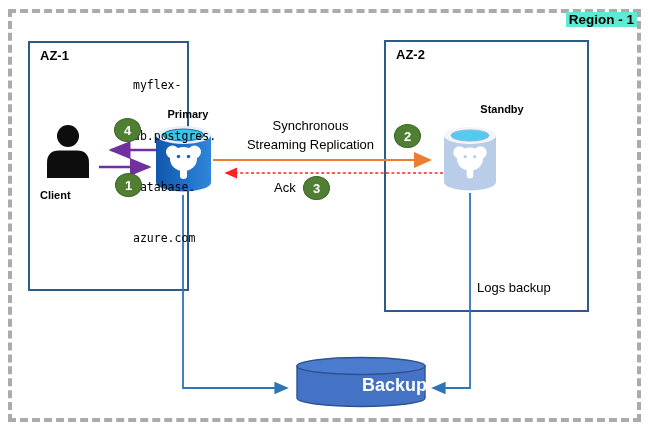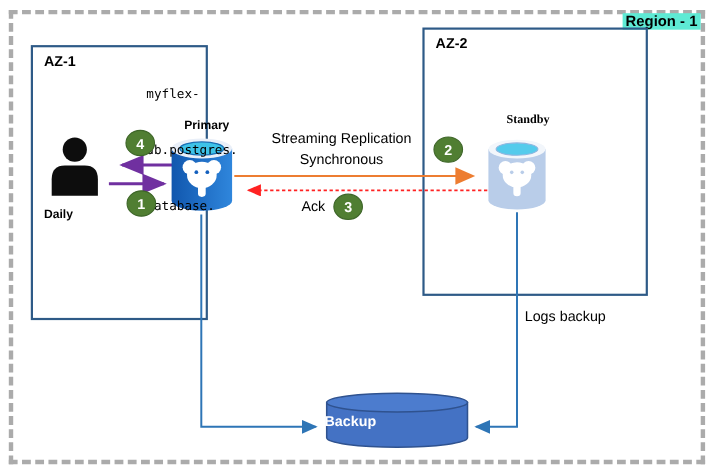--- a/index.html
+++ b/index.html
@@ -3,55 +3,56 @@
 <meta charset="utf-8">
 <style>
   html,body{margin:0;padding:0;background:#fff;}
   .canvas{position:relative;width:649px;height:431px;background:#fff;overflow:hidden;
           font-family:"Liberation Sans",sans-serif;color:#000;}
   .abs{position:absolute;}
   .region-border{left:8px;top:9px;width:633px;height:413px;border:4px dashed #ABABAB;box-sizing:border-box;}
   .region-label{top:12px;right:12px;font-weight:bold;font-size:13.5px;background:#5eead4;padding:0 3px;}
   .az-box{border:2px solid #2E5A87;box-sizing:border-box;background:transparent;}
   .az1-box{left:28px;top:41px;width:161px;height:250px;text-align:right;}
-  .az2-box{left:384px;top:25px;width:205px;height:244px;}
+  .az2-box{left:384px;top:40px;width:205px;height:272px;}
   .az-label{left:10px;top:5px;font-weight:bold;font-size:13px;}
   .hostname{left:133px;top:43px;font-family:"DejaVu Sans Mono","Liberation Mono",monospace;
             font-size:11.5px;line-height:17px;white-space:pre;}
   .bold-label{font-weight:bold;font-size:11px;}
   .plain-label{font-size:13px;}
   .center{text-align:center;}
   .overlay{left:0;top:0;}
   .badge{width:27px;height:24px;border-radius:50%;background:#507E32;border:1.5px solid #3E6629;
          box-sizing:border-box;color:#fff;font-weight:bold;font-size:13px;
          display:flex;align-items:center;justify-content:center;z-index:6;}
   .icon{z-index:4;}
   .lbl{z-index:5;}
-  .backup-label{left:295px;top:375px;width:132px;text-align:left;color:#fff;
-                font-size:13px;font-weight:600;z-index:6;}
+  .backup-label{left:295px;top:375px;width:132px;text-align:right;color:#fff;
+                font-size:18px;font-weight:600;z-index:6;}
 </style>
 </head>
 <body>
 
 <div class="canvas">
 
   <div class="abs region-border"></div>
   <div class="abs region-label">Region - 1</div>
 
   <div class="abs az-box az1-box">
     <div class="abs az-label">AZ-1</div>
   </div>
   <div class="abs az-box az2-box">
     <div class="abs az-label">AZ-2</div>
   </div>
 
   <div class="abs hostname lbl">
     <div>myflex-</div>
     <div>db.postgres.</div>
     <div>database.</div>
+    <div>azure.com</div>
   </div>
 
   <svg class="abs overlay" width="649" height="431" viewBox="0 0 649 431">
     <defs>
       <marker id="mPurple" markerWidth="9" markerHeight="8" refX="7.5" refY="3.5" orient="auto">
         <path d="M0,0 L8.5,3.5 L0,7 Z" fill="#7030A0"></path>
       </marker>
       <marker id="mOrange" markerWidth="10" markerHeight="9" refX="8" refY="4" orient="auto">
         <path d="M0,0 L9,4 L0,8 Z" fill="#ED7D31"></path>
       </marker>
@@ -67,21 +68,21 @@
     <line x1="213" y1="160" x2="430" y2="160" stroke="#ED7D31" stroke-width="2" marker-end="url(#mOrange)"></line>
     <line x1="443" y1="173" x2="226" y2="173" stroke="#FF2222" stroke-width="1.6" stroke-dasharray="3 2.4" marker-end="url(#mRed)"></line>
     <path d="M183,195 L183,388 L287,388" fill="none" stroke="#2E75B6" stroke-width="1.8" marker-end="url(#mBlue)"></path>
     <path d="M470,193 L470,388 L433,388" fill="none" stroke="#2E75B6" stroke-width="1.8" marker-end="url(#mBlue)"></path>
   </svg>
 
   <svg class="abs icon" style="left:44px;top:123px;" width="48" height="56" viewBox="0 0 48 56">
     <circle cx="24" cy="13" r="11" fill="#0d0d0d"></circle>
     <path d="M3,55 L3,40 Q3,27.5 15,27.5 L33,27.5 Q45,27.5 45,40 L45,55 Z" fill="#0d0d0d"></path>
   </svg>
-  <div class="abs bold-label lbl" style="left:40px;top:189px;">Daily</div>
+  <div class="abs bold-label lbl" style="left:40px;top:189px;">Client</div>
 
   <div class="abs bold-label lbl center" style="left:153px;top:108px;width:70px;">Primary</div>
   <svg class="abs icon" style="left:154px;top:124px;" width="59" height="70" viewBox="0 0 59 70">
     <defs>
       <linearGradient id="gradP" x1="0" y1="0" x2="1" y2="0">
         <stop offset="0" stop-color="#1157AE"></stop>
           <stop offset="1" stop-color="#2F86DC"></stop>
       </linearGradient>
     </defs>
     <path d="M2,11 L2,58.5 A27.5,9 0 0 0 57,58.5 L57,11 Z" fill="url(#gradP)"></path>
@@ -90,38 +91,38 @@
     <g transform="translate(29.5,37)">
       <circle cx="-11" cy="-9" r="6.5" fill="#fff"></circle>
       <circle cx="11" cy="-9" r="6.5" fill="#fff"></circle>
       <ellipse cx="0" cy="-2" rx="13.5" ry="12" fill="#fff"></ellipse>
       <path d="M-3.5,8 L-3.5,15 Q-3.5,18 0,18 Q3.5,18 3.5,15 L3.5,8 Z" fill="#fff"></path>
       <circle cx="-5" cy="-4.5" r="1.7" fill="#1460BE"></circle>
       <circle cx="5" cy="-4.5" r="1.7" fill="#1460BE"></circle>
     </g>
   </svg>
 
-  <div class="abs bold-label lbl center" style="left:445px;top:103px;width:70px;font-family:Liberation Serif, serif;">Standby</div>
+  <div class="abs bold-label lbl center" style="left:467px;top:103px;width:70px;">Standby</div>
   <svg class="abs icon" style="left:442px;top:125px;" width="56" height="68" viewBox="0 0 56 68">
     <path d="M2,10.5 L2,57 A26,8.5 0 0 0 54,57 L54,10.5 Z" fill="#B9CDE9"></path>
     <ellipse cx="28" cy="10.5" rx="26" ry="8.5" fill="#F2F6FB"></ellipse>
     <ellipse cx="28" cy="10.5" rx="19" ry="5.6" fill="#54CBEC" stroke="#8FB6DF" stroke-width="1"></ellipse>
     <g transform="translate(28,36)">
       <circle cx="-10.5" cy="-8.5" r="6.2" fill="#fff"></circle>
       <circle cx="10.5" cy="-8.5" r="6.2" fill="#fff"></circle>
       <ellipse cx="0" cy="-2" rx="13" ry="11.5" fill="#fff"></ellipse>
       <path d="M-3.3,7.5 L-3.3,14.5 Q-3.3,17.5 0,17.5 Q3.3,17.5 3.3,14.5 L3.3,7.5 Z" fill="#fff"></path>
       <circle cx="-4.8" cy="-4.3" r="1.6" fill="#B9CDE9"></circle>
       <circle cx="4.8" cy="-4.3" r="1.6" fill="#B9CDE9"></circle>
     </g>
   </svg>
 
   <div class="abs plain-label lbl center" style="left:233px;top:117px;width:155px;line-height:18.5px;">
+    <div>Synchronous</div>
     <div>Streaming Replication</div>
-    <div>Synchronous</div>
   </div>
   <div class="abs plain-label lbl" style="left:274px;top:180px;">Ack</div>
   <div class="abs plain-label lbl" style="left:477px;top:280px;">Logs backup</div>
 
   <div class="abs badge" style="left:115px;top:173px;">1</div>
   <div class="abs badge" style="left:394px;top:124px;">2</div>
   <div class="abs badge" style="left:303px;top:176px;">3</div>
   <div class="abs badge" style="left:114px;top:118px;">4</div>
 
   <svg class="abs icon" style="left:295px;top:356px;" width="132" height="52" viewBox="0 0 132 52">

